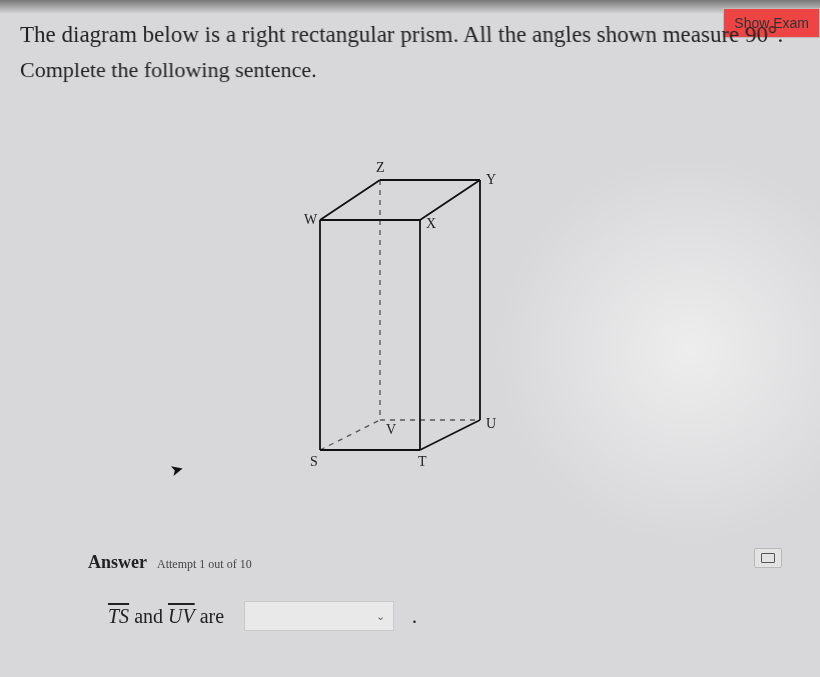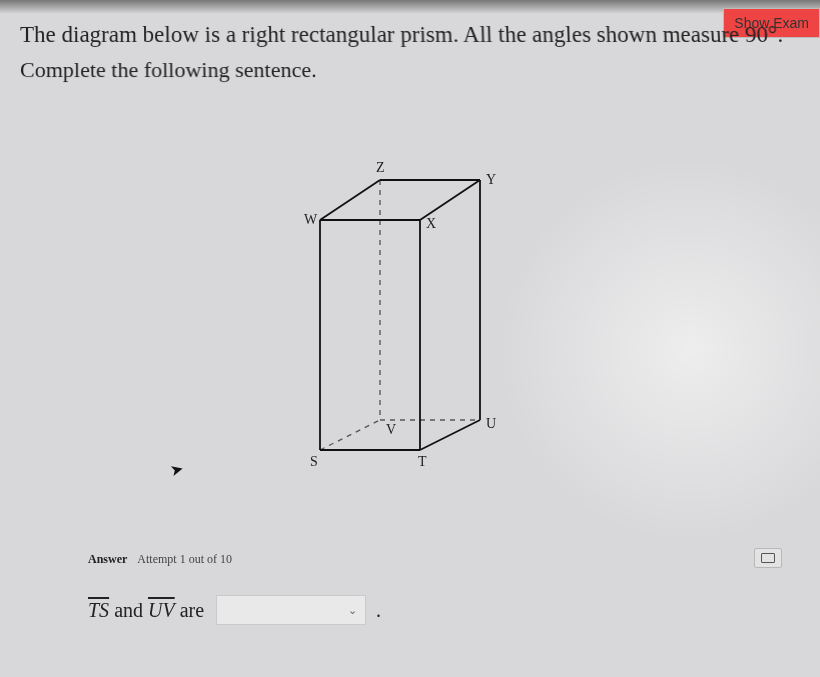--- a/index.html
+++ b/index.html
@@ -63,35 +63,36 @@
       top: 552px;
       right: 40px;
     }
     .answer-row {
       display: flex;
       align-items: baseline;
       gap: 10px;
       margin-bottom: 28px;
     }
     .answer-label {
-      font-size: 12px;
+      font-size: 18px;
       font-weight: bold;
       font-family: Georgia, serif;
     }
     .attempt {
       font-size: 12px;
       color: #444;
       font-family: Georgia, serif;
     }
     .sentence-row {
       font-size: 20px;
       font-family: Georgia, serif;
       display: flex;
       align-items: center;
-      gap: 6px;
+      gap: 14px;
+      margin-left: 20px;
     }
     .overline {
       text-decoration: overline;
       font-style: italic;
     }
     .dropdown {
       display: inline-flex;
       align-items: center;
       justify-content: space-between;
       width: 150px;

